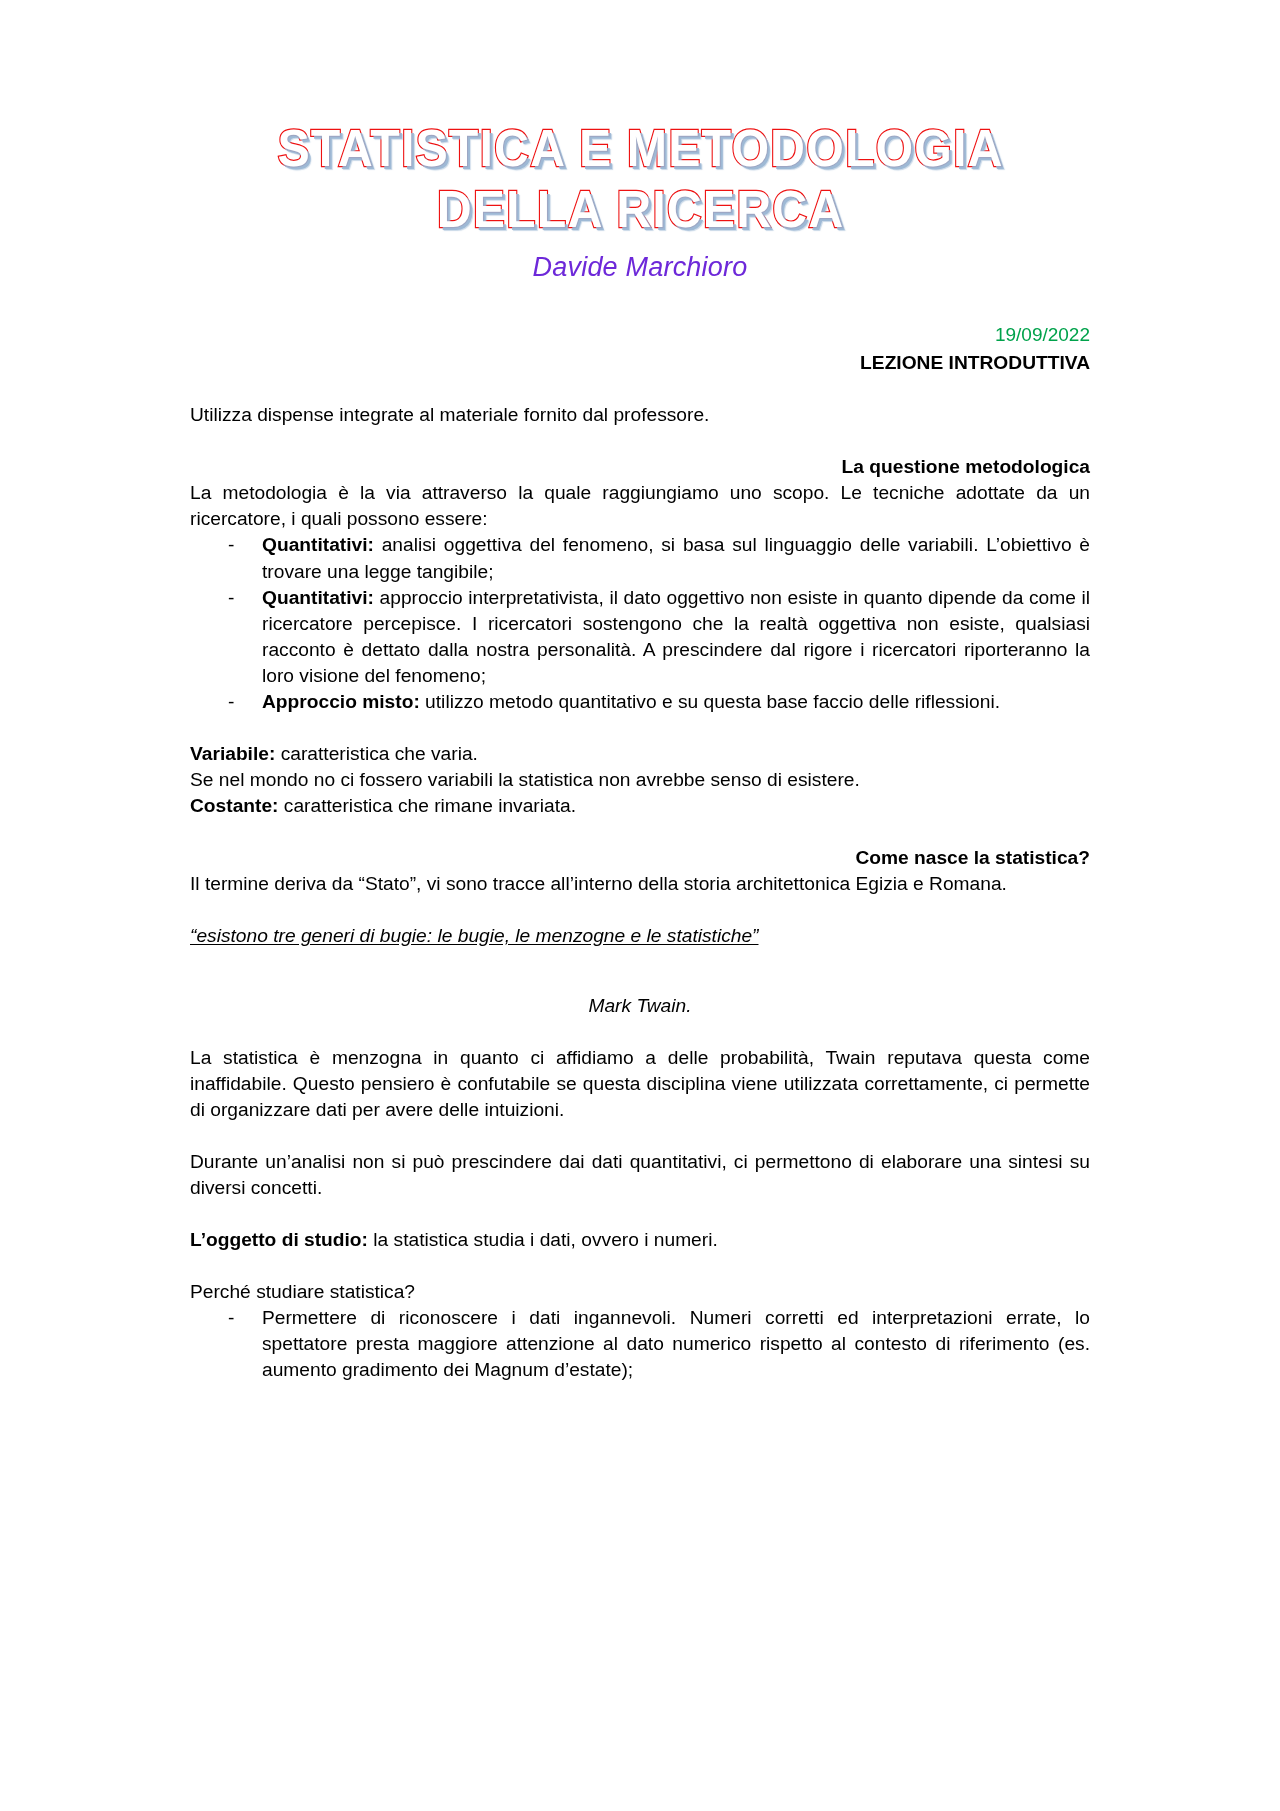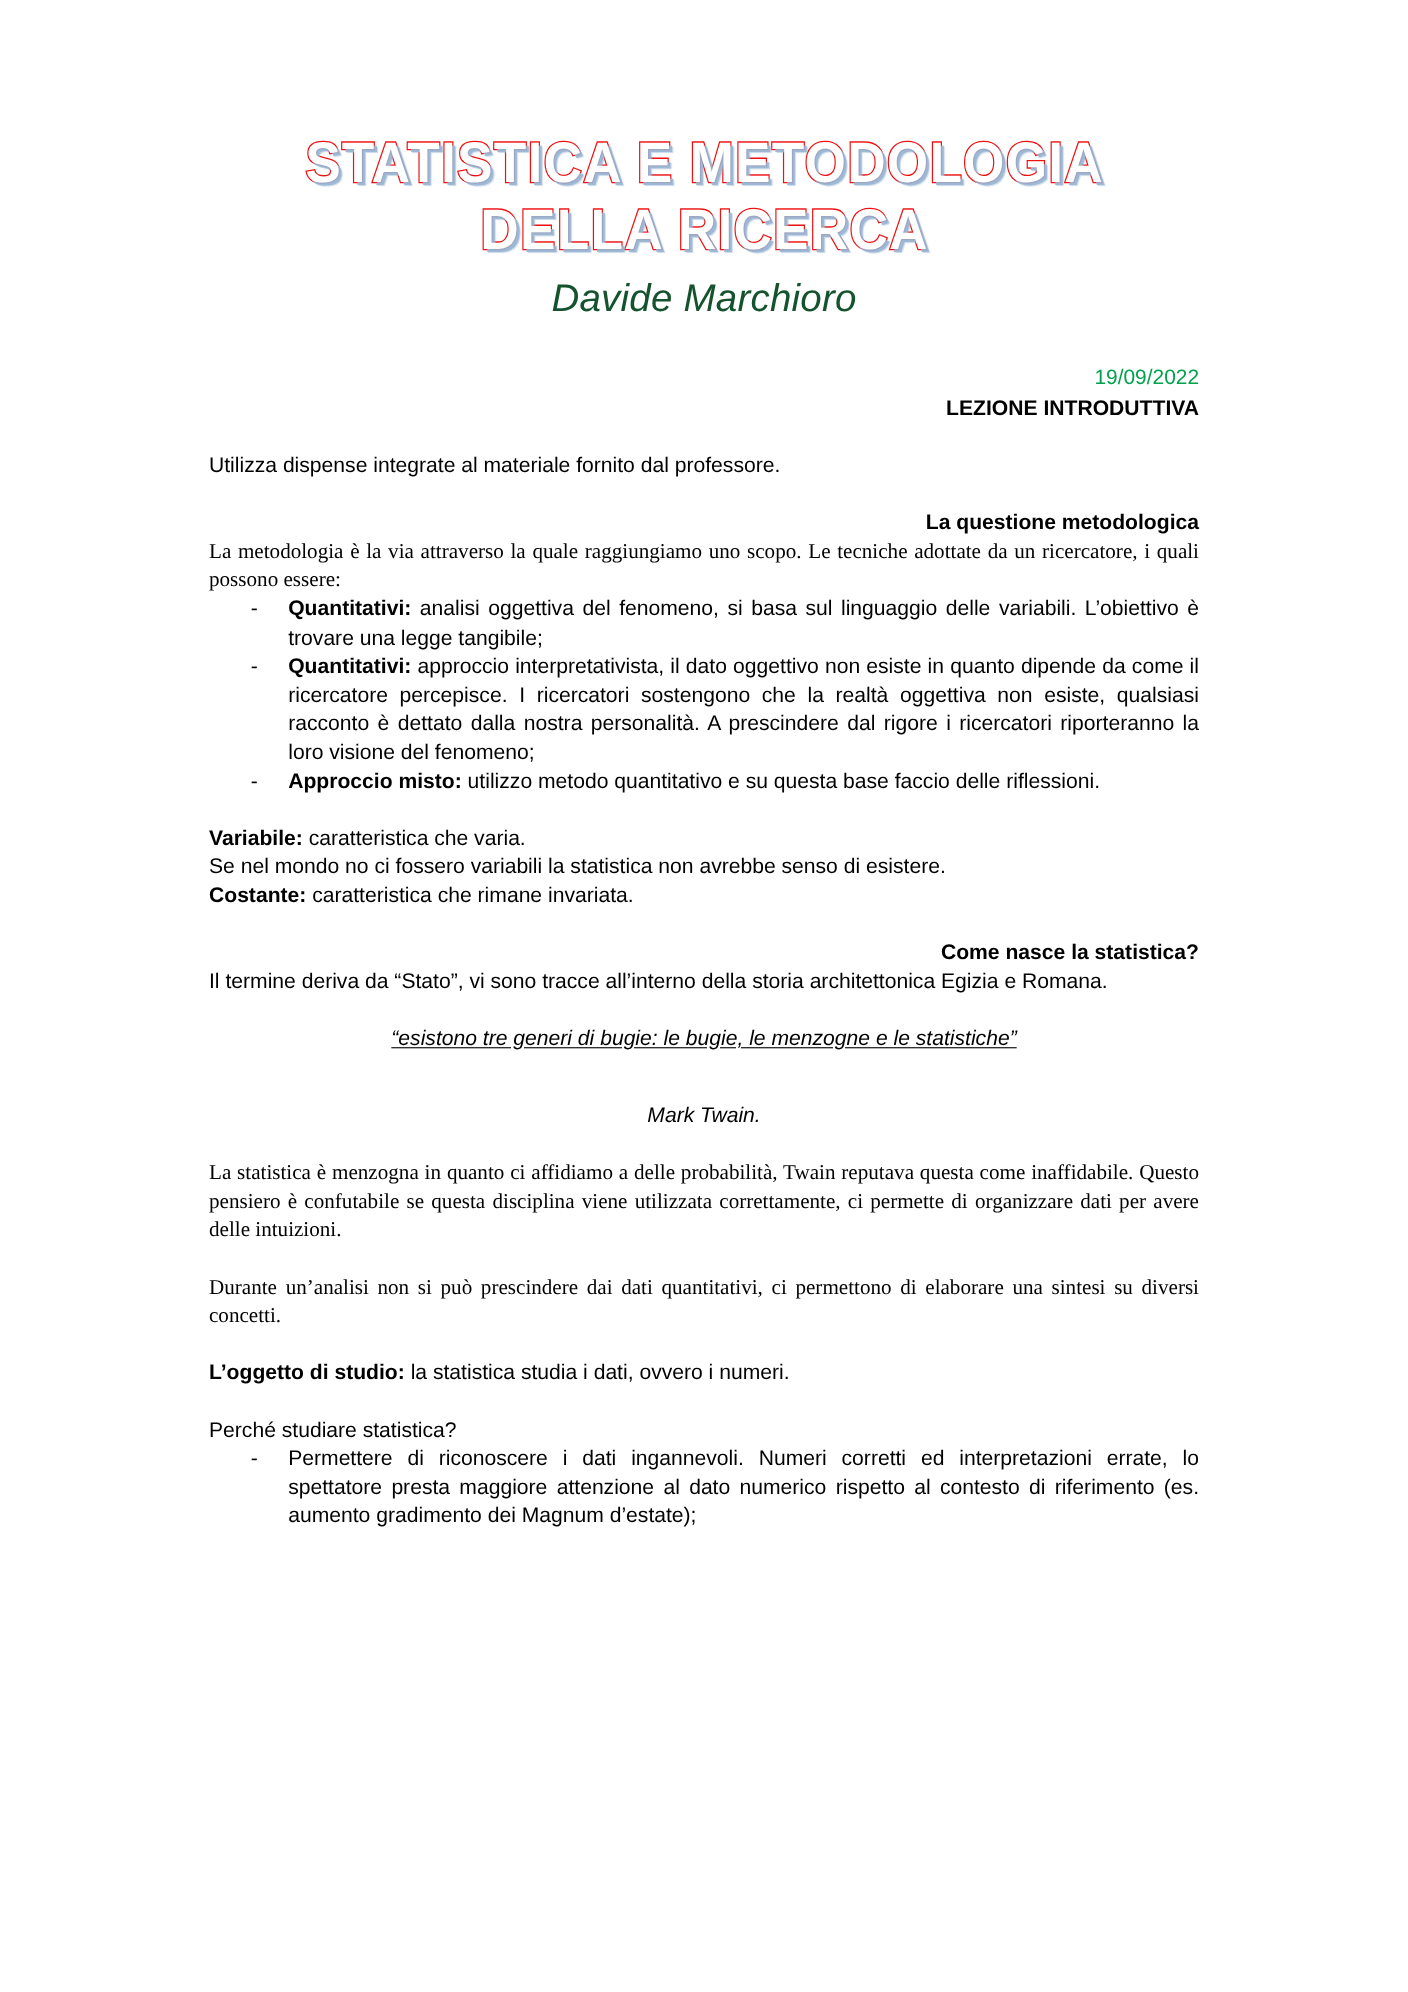--- a/index.html
+++ b/index.html
@@ -38,23 +38,23 @@
     text-shadow:
        3px 3px 0 rgba(150,180,210,0.85),
        4px 4px 1px rgba(150,180,210,0.5);
     transform: scaleX(0.93);
     transform-origin: center;
     white-space: nowrap;
   }
   .subtitle {
     margin-top: 12px;
     text-align: center;
-    color: #14532d;
+    color: #6d28d9;
     font-style: italic;
-    font-size: 35px;
+    font-size: 27px;
     font-weight: 400;
     letter-spacing: 0.2px;
   }
 
   
   .body-area {
     position: relative;
     margin: 0 auto;
     width: 900px;
     padding-top: 40px;
@@ -77,21 +77,20 @@
     font-weight: 700;
     margin: 0;
     text-align: right;
   }
   .spacer {
     height: 26px;
   }
   .just {
     text-align: justify;
     text-justify: inter-word;
-    font-family: Liberation Serif, serif;
   }
 
   
   ul.dashlist {
     list-style: none;
     margin: 0;
     padding: 0;
   }
   ul.dashlist > li {
     position: relative;
@@ -101,21 +100,20 @@
     margin: 0;
   }
   ul.dashlist > li .dash {
     position: absolute;
     left: 38px;
     top: 0;
   }
 
   
   .quote {
-    text-align: center;
     font-style: italic;
     text-decoration: underline;
     text-underline-offset: 2px;
   }
   .quote-author {
     text-align: center;
     font-style: italic;
     margin-top: 44px;
   }
 </style>

